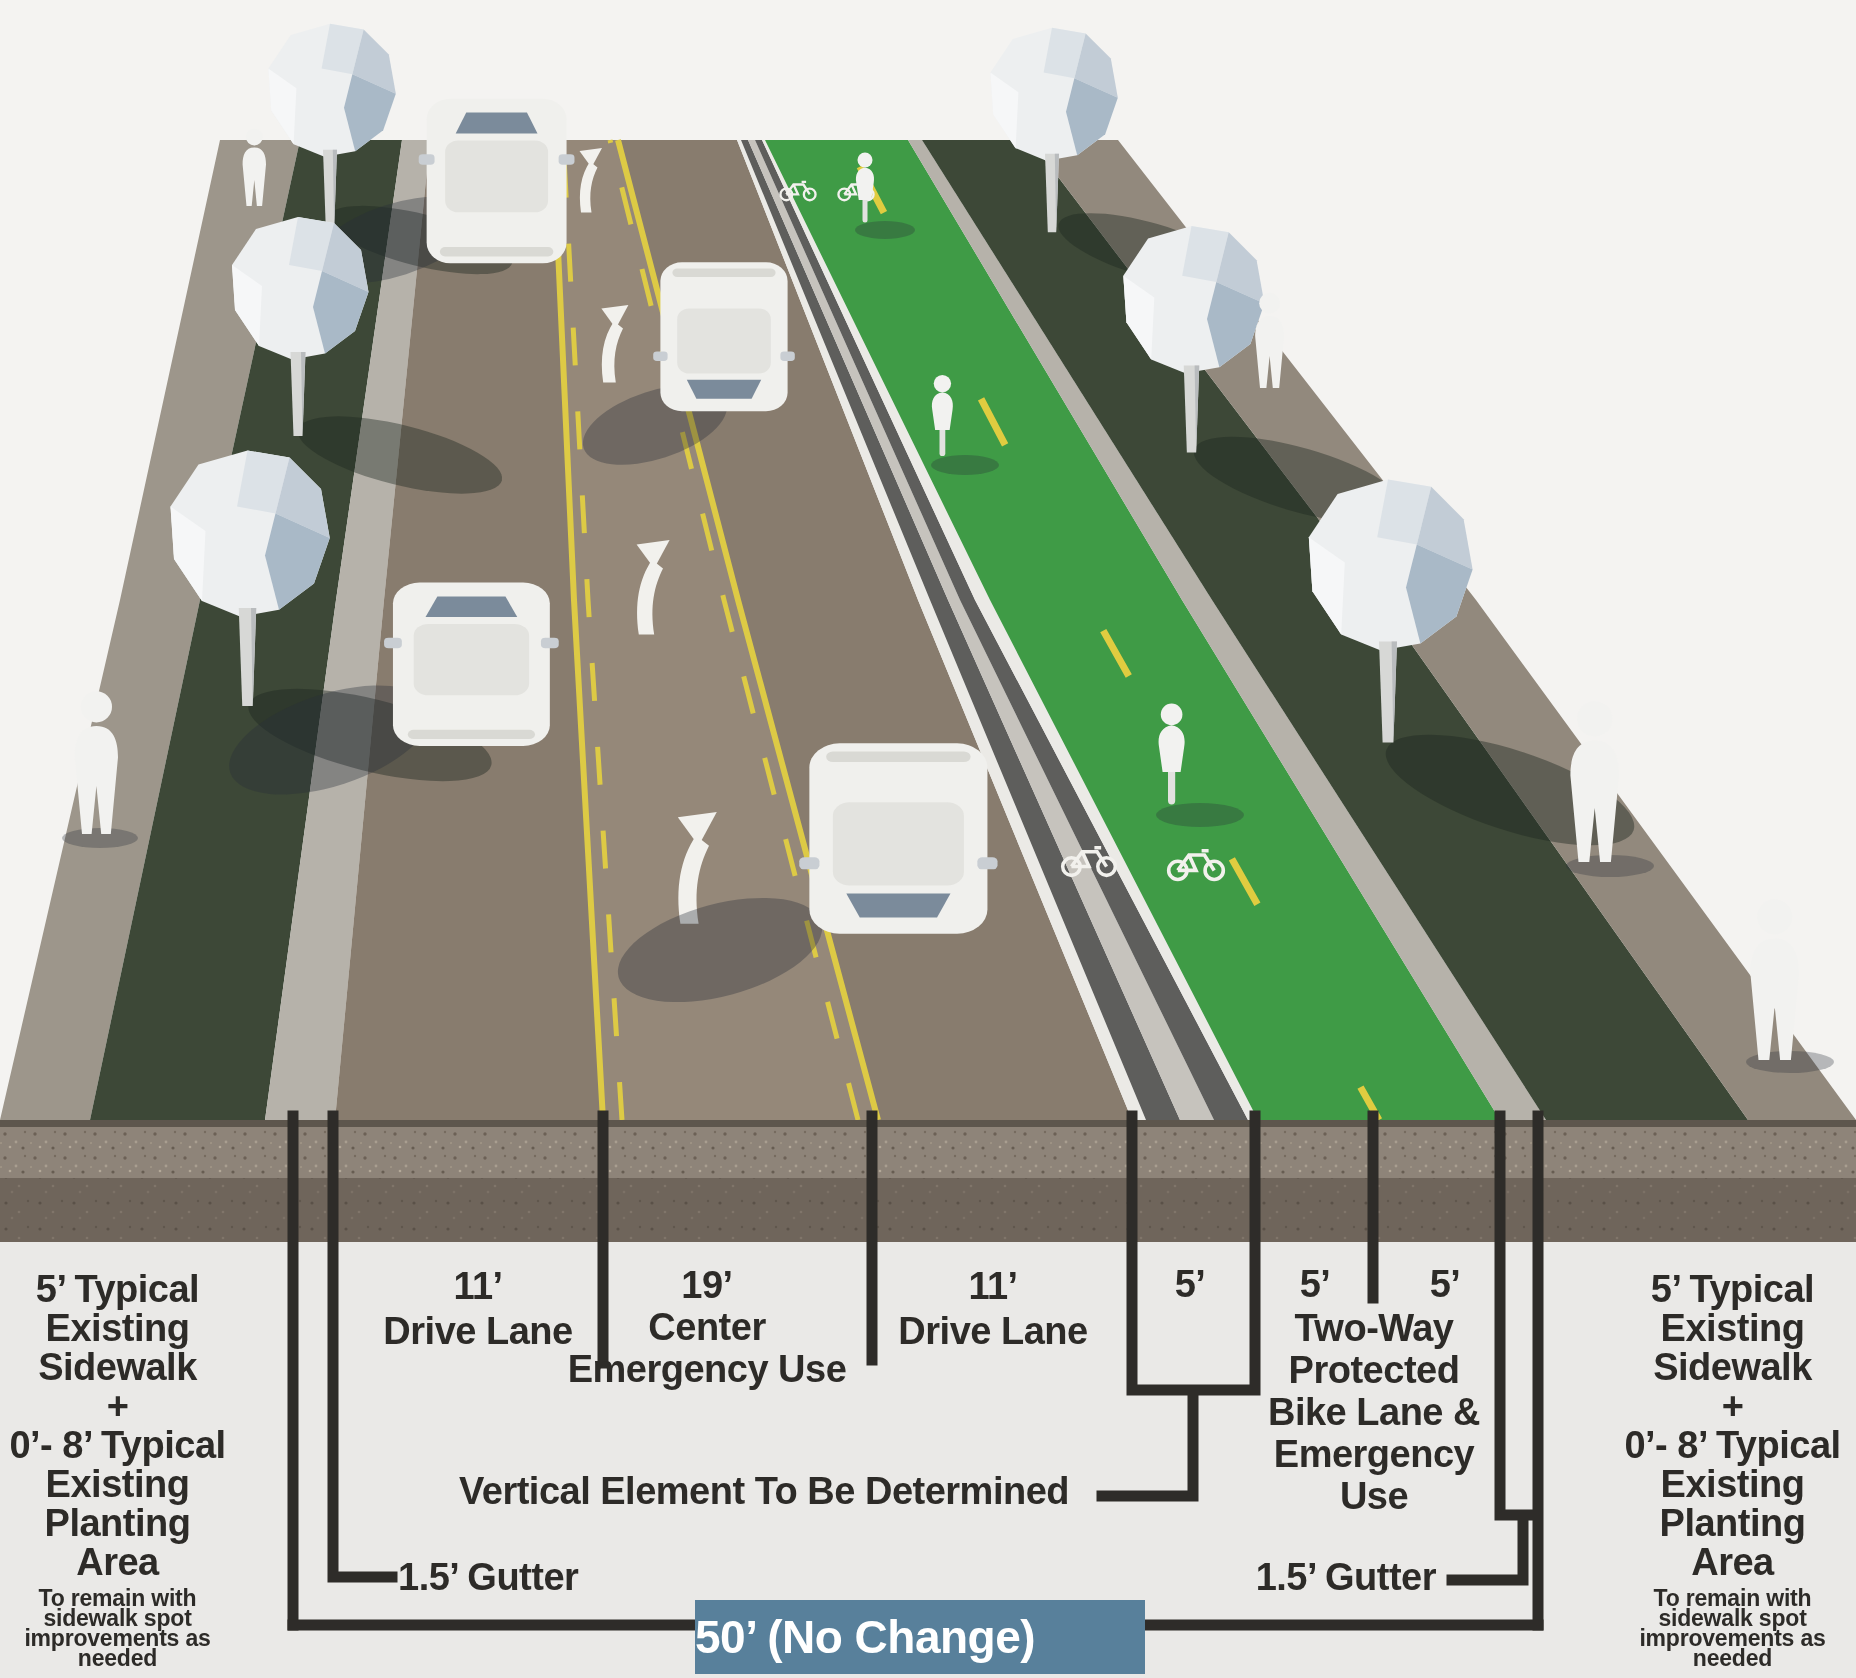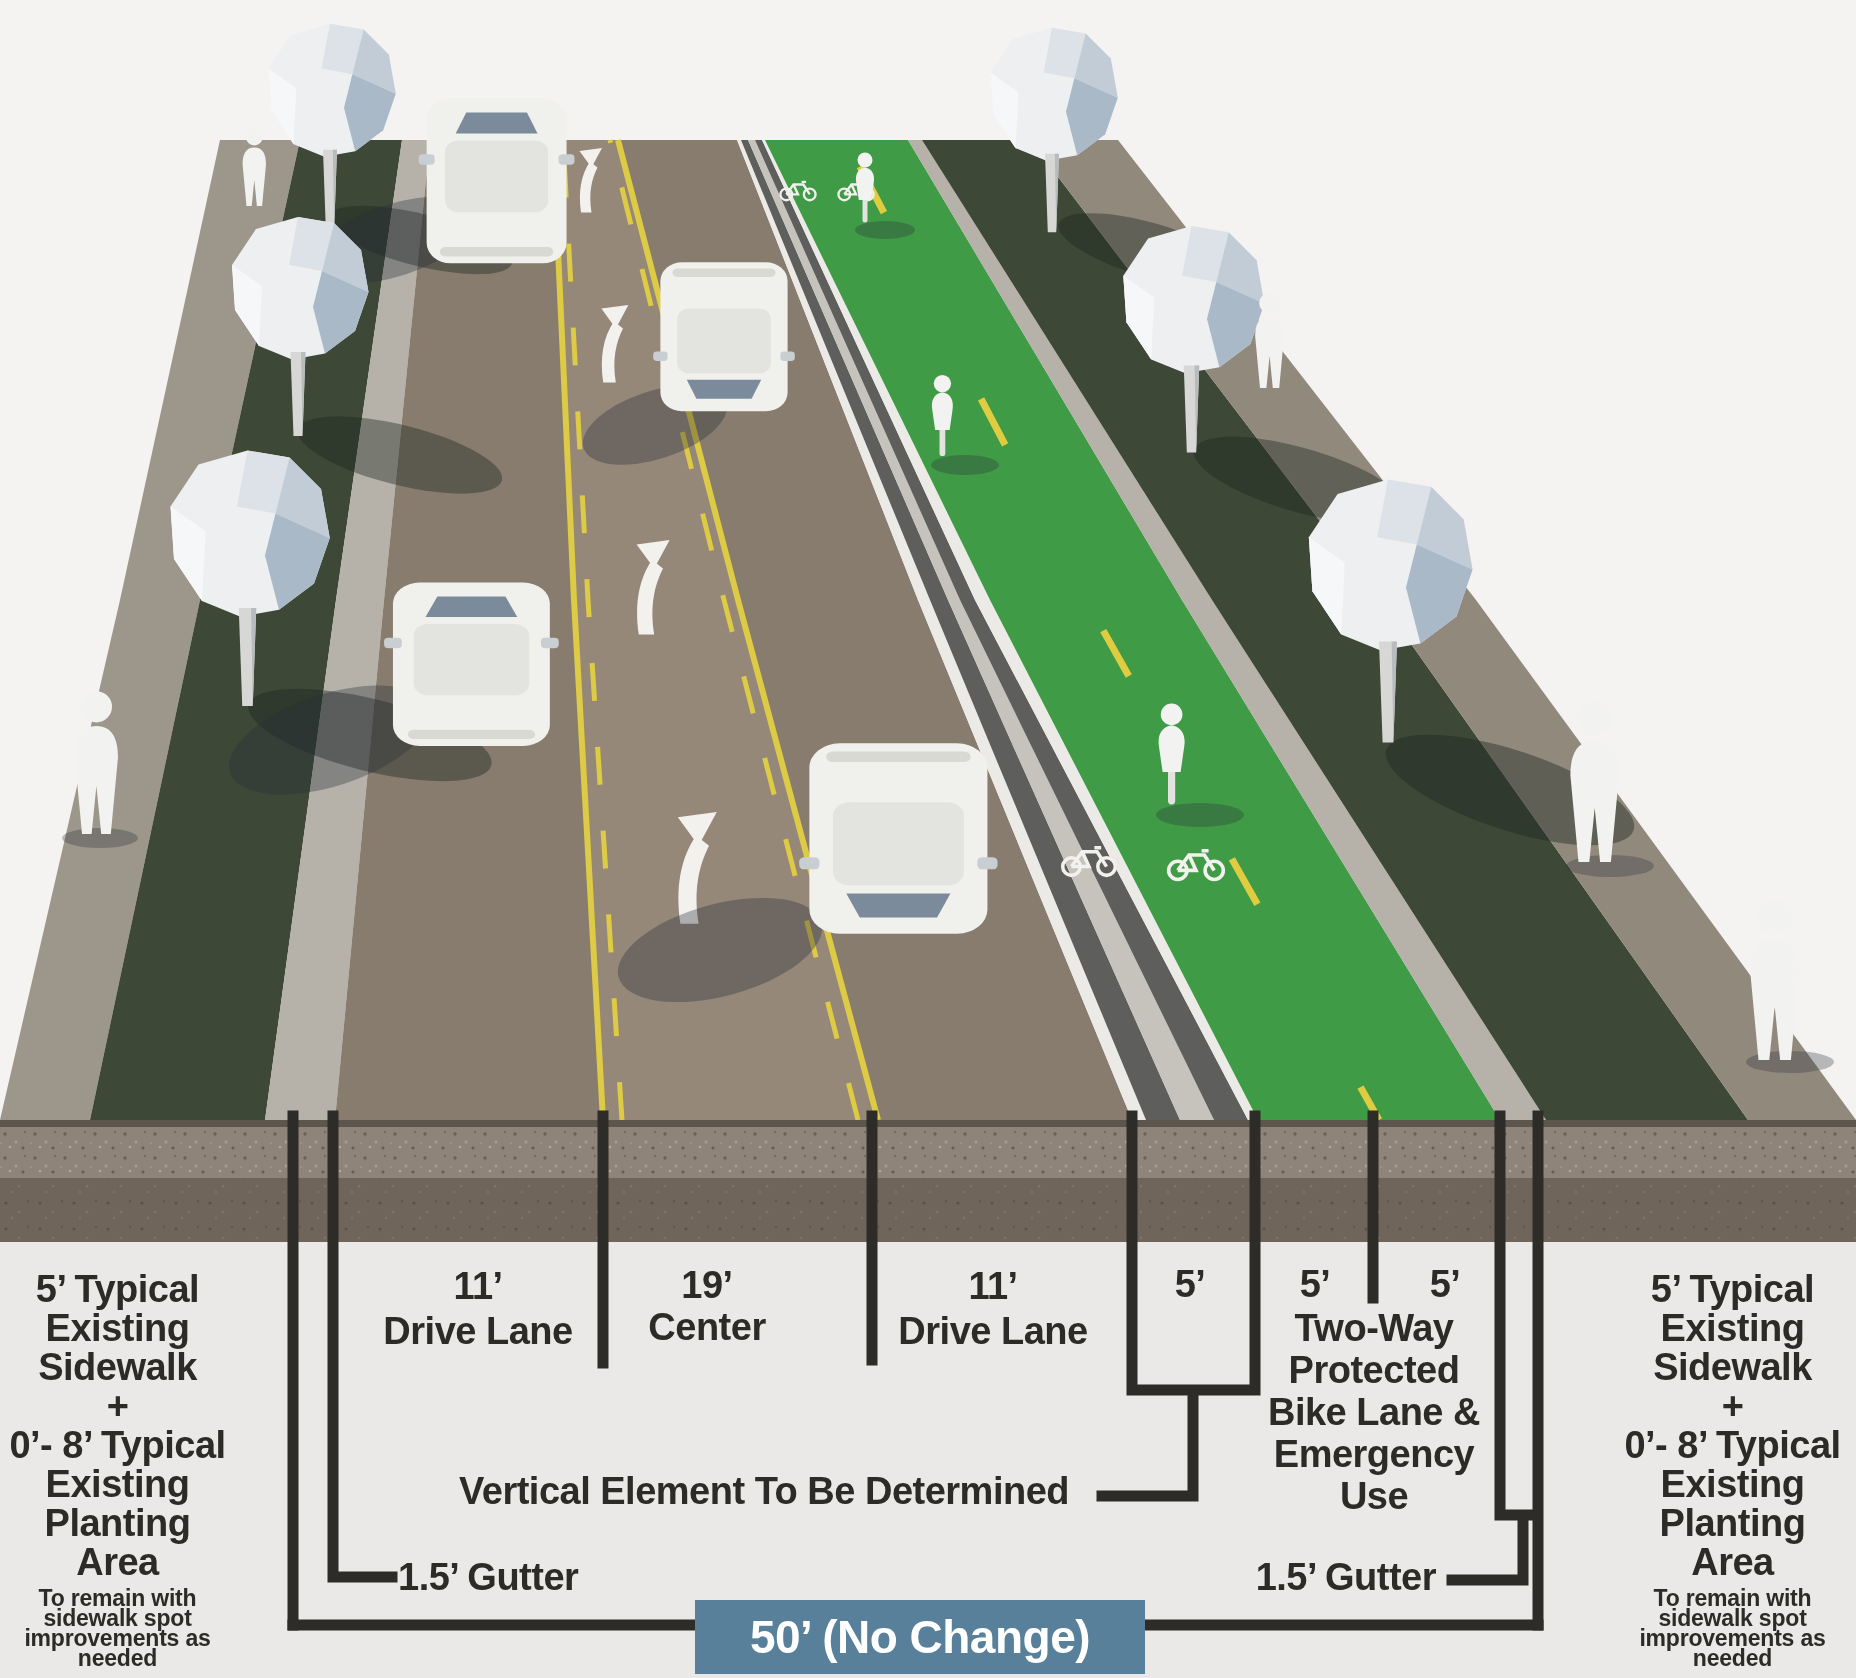--- a/index.html
+++ b/index.html
@@ -9,21 +9,21 @@
   .lbl{position:absolute;color:#2d2b28;font-weight:700;text-align:center;letter-spacing:-0.5px;}
   .big{font-size:38px;line-height:41px;}
   .lh45{line-height:45px;}
   .lh42{line-height:42px;}
   .lh39{line-height:39px;}
   .note{font-size:23px;line-height:20px;letter-spacing:-0.2px;padding-top:6px;}
   .single{font-size:38px;line-height:40px;}
   .alignL{text-align:left;}
   .alignR{text-align:right;}
   #total-box{position:absolute;left:695px;top:1600px;width:450px;height:74px;
-             display:flex;align-items:center;justify-content:center;
+             display:flex;align-items:center;justify-content:flex-start;
              font-size:46px;font-weight:700;letter-spacing:-0.5px;}
 </style>
 </head>
 <body>
 
 <div id="page">
 
 <svg id="scene-svg" width="1856" height="1678" viewBox="0 0 1856 1678">
   <defs>
     <pattern id="speck1" width="30" height="24" patternUnits="userSpaceOnUse">
@@ -200,20 +200,21 @@
   </div>
 
   <div class="lbl big lh45" style="left:353px;top:1264px;width:250px;">
     <div>11’</div>
     <div>Drive Lane</div>
   </div>
 
   <div class="lbl big lh42" style="left:557px;top:1264px;width:300px;">
     <div>19’</div>
     <div>Center</div>
+    <div>Emergency Use</div>
   </div>
 
   <div class="lbl big lh45" style="left:868px;top:1264px;width:250px;">
     <div>11’</div>
     <div>Drive Lane</div>
   </div>
 
   <div class="lbl big" style="left:1140px;top:1264px;width:100px;">
     <div>5’</div>
   </div>

